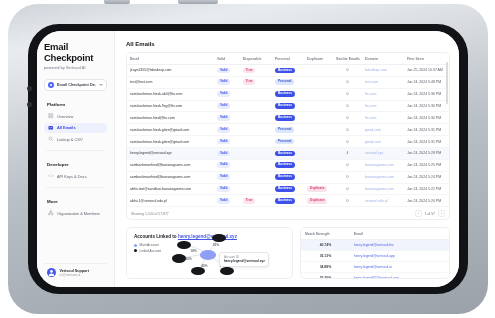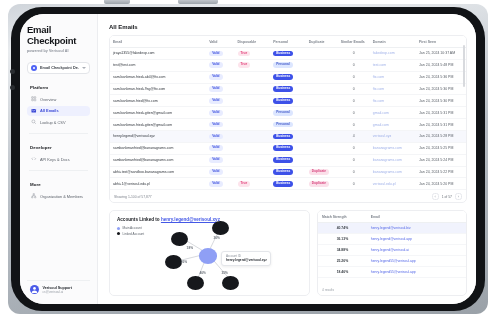--- a/index.html
+++ b/index.html
@@ -8,23 +8,23 @@
     background: #ffffff;
     font-family: "Liberation Sans", sans-serif;
     overflow: hidden;
   }
 
   
   #device-frame {
     position: absolute;
     left: 8px; top: 4px;
     width: 480px; height: 310px;
-    border-radius: 12px;
+    border-radius: 30px;
     background: linear-gradient(170deg,#cfd4da 0%,#e9ecef 12%,#b9bfc6 50%,#9aa1a8 100%);
-    padding: 3px;
+    padding: 20px;
   }
   #device-bezel {
     width: 100%; height: 100%;
     background: #111316;
     border-radius: 31px;
     padding: 7px 9px;
     position: relative;
   }
   #device-screen {
     width: 100%; height: 100%;

